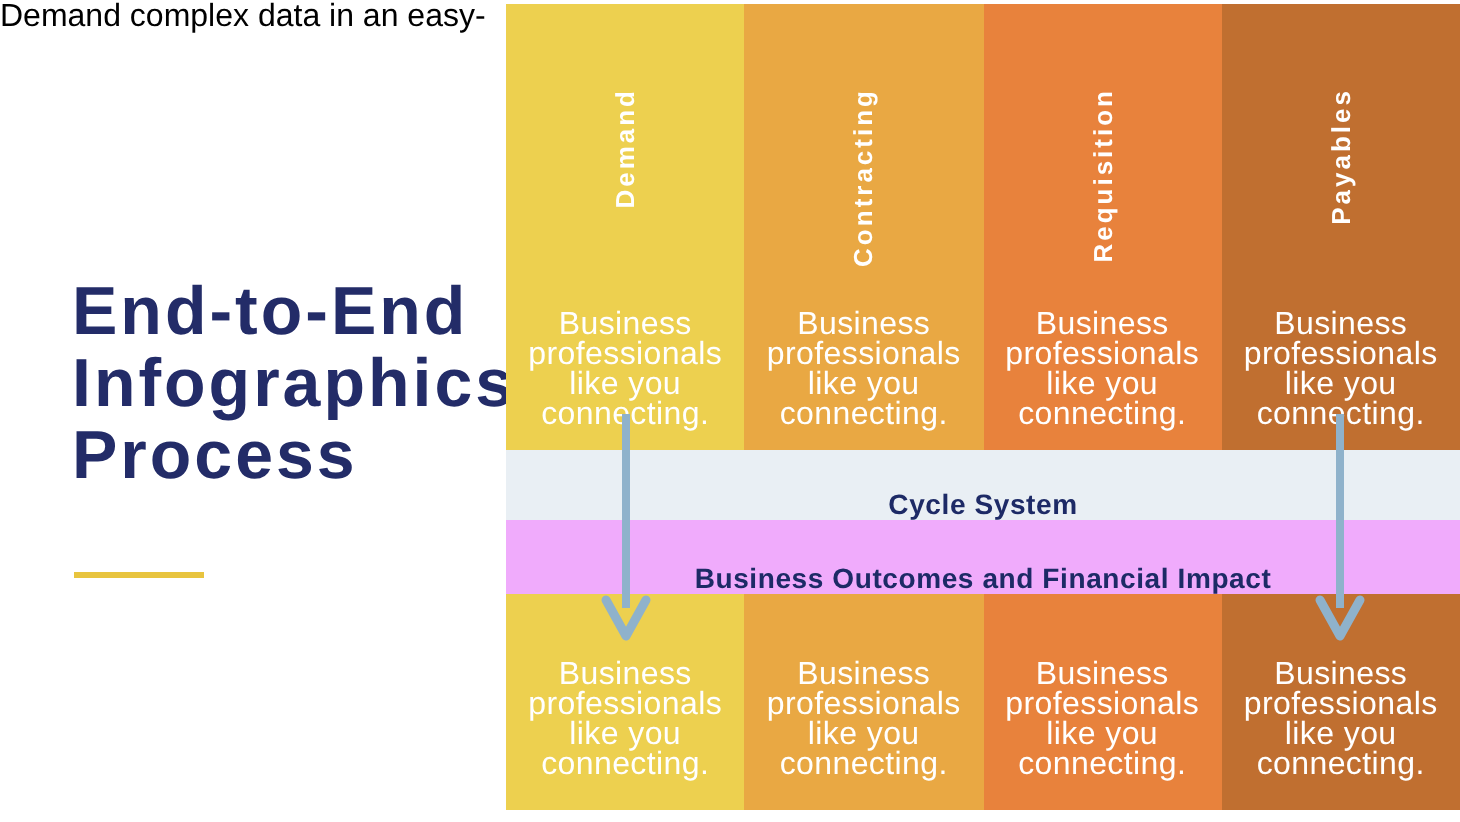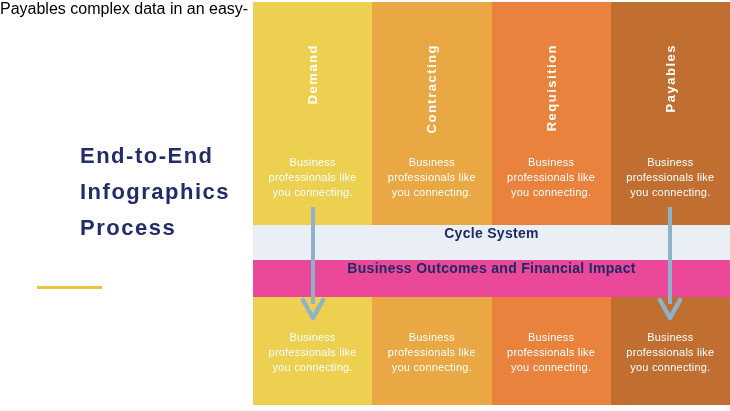--- a/index.html
+++ b/index.html
@@ -14,26 +14,25 @@
     overflow: hidden;
   }
 
   
   .left-panel { position: absolute; left: 0; top: 0; width: 253px; height: 411px; }
 
   .page-title {
     position: absolute;
     left: 36px;
     top: 138px;
-    font-size: 22px;
+    font-size: 34px;
     line-height: 36px;
     font-weight: bold;
     letter-spacing: 1.5px;
     color: #232c68;
-    margin-left: 44px;
   }
   .page-subtitle {
     position: absolute;
     left: 37px;
     top: 250px;
     font-size: 12.5px;
     line-height: 15px;
     letter-spacing: 0.2px;
     color: #8e8e8e;
   }
@@ -76,35 +75,35 @@
     font-size: 13px;
     letter-spacing: 1.5px;
     white-space: nowrap;
   }
   .col-body {
     position: absolute;
     left: 8%;
     width: 84%;
     text-align: center;
     color: #ffffff;
-    font-size: 11px;
+    font-size: 16px;
     line-height: 15px;
     letter-spacing: 0.2px;
   }
   .col-body.top { top: 153px; }
   .col-body.bottom { top: 328px; }
 
   
   .band {
     position: absolute;
     left: 0;
     right: 0;
     z-index: 2;
     display: flex;
-    align-items: flex-start;
+    align-items: flex-end;
     justify-content: center;
     font-weight: bold;
     font-size: 14px;
     letter-spacing: 0.3px;
     color: #1d2a66;
   }
   .band.cycle { top: 223px; height: 35px; }
   .band.outcomes { top: 258px; height: 37px; }
 
   
@@ -123,21 +122,21 @@
 <div class="canvas">
 
   <section class="left-panel">
     <h1 class="page-title">
       <div>End-to-End</div>
       <div>Infographics</div>
       <div>Process</div>
     </h1>
     <p class="page-subtitle">
       </p>
-      <div>Payables complex data in an easy-</div>
+      <div>Demand complex data in an easy-</div>
     <p></p>
     <div class="accent-underline" style="background-color: rgb(232, 196, 62);"></div>
   </section>
 
   <section class="columns-area">
 
     <div class="process-column" style="background-color: rgb(237, 208, 79);">
       <div class="col-header-wrap">
         <span class="col-header">Demand</span>
       </div>
@@ -165,21 +164,21 @@
       <div class="col-header-wrap">
         <span class="col-header">Payables</span>
       </div>
       <div class="col-body top">Business professionals like you connecting.</div>
       <div class="col-body bottom">Business professionals like you connecting.</div>
     </div>
 
     <div class="band cycle" style="background-color: rgb(233, 239, 244);">
       <span>Cycle System</span>
     </div>
-    <div class="band outcomes" style="background-color: #ec4899;">
+    <div class="band outcomes" style="background-color: #f0abfc;">
       <span>Business Outcomes and Financial Impact</span>
     </div>
   </section>
 
   <svg class="flow-arrow demand" viewBox="0 0 28 122" style="stroke: rgb(143, 178, 203);">
     <line x1="14" y1="3" x2="14" y2="100" stroke-width="4"></line>
     <polyline points="4,96 14,114 24,96" fill="none" stroke-width="4.5" stroke-linecap="round" stroke-linejoin="round"></polyline>
   </svg>
   <svg class="flow-arrow payables" viewBox="0 0 28 122" style="stroke: rgb(143, 178, 203);">
     <line x1="14" y1="3" x2="14" y2="100" stroke-width="4"></line>

